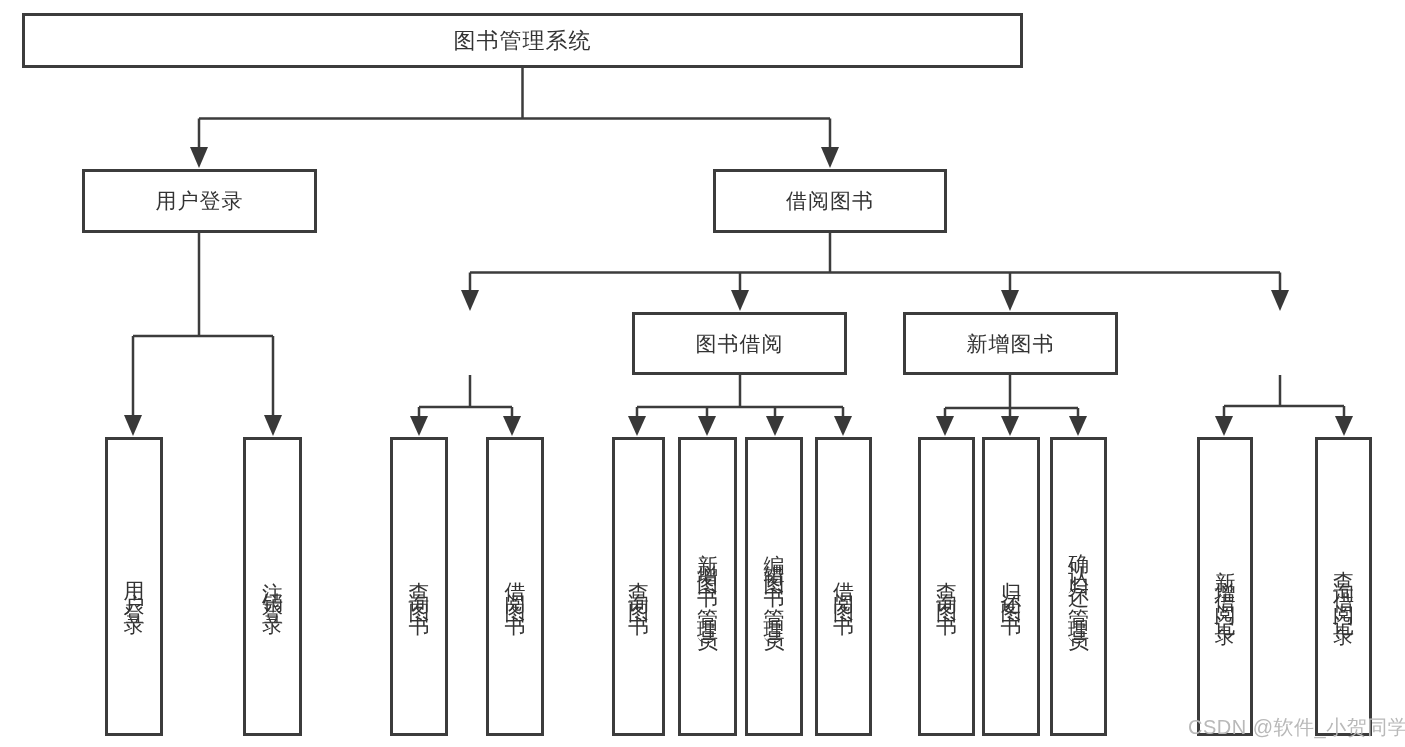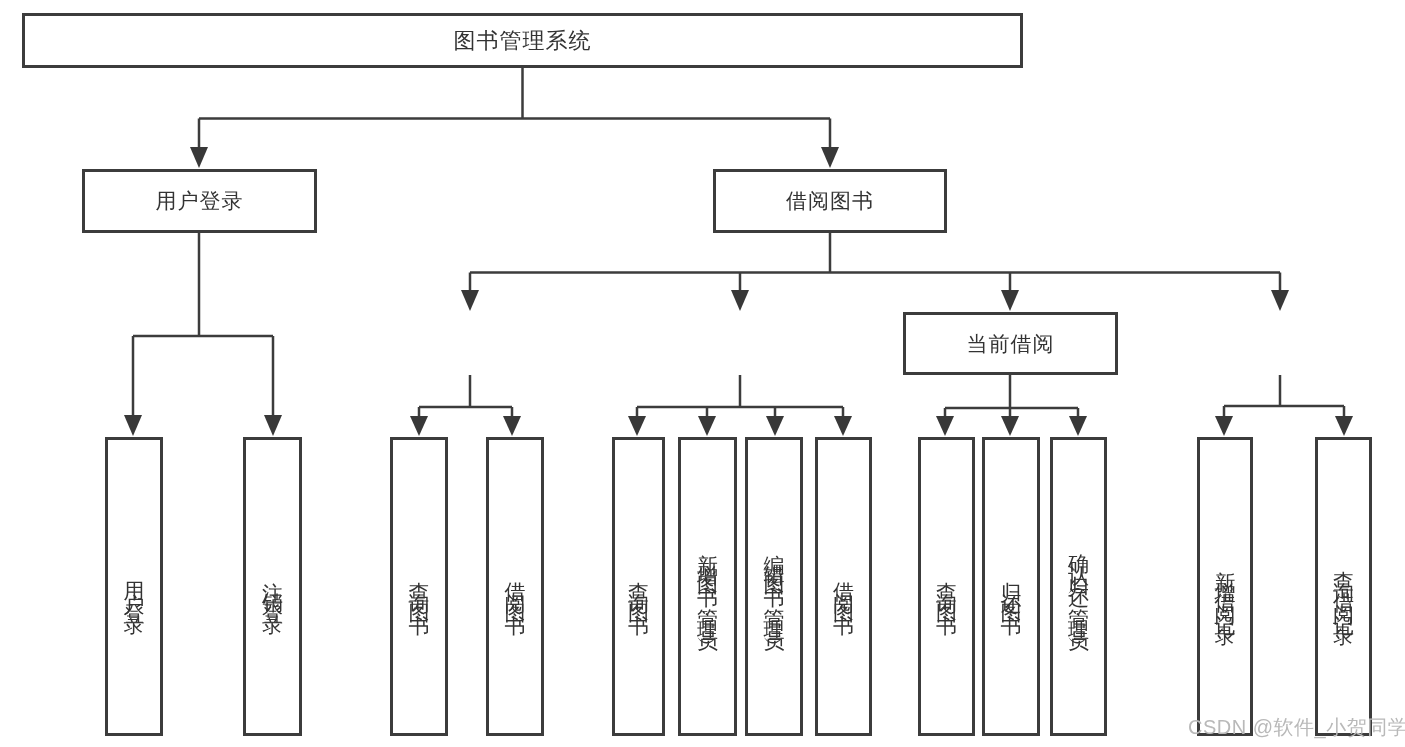--- a/index.html
+++ b/index.html
@@ -110,21 +110,22 @@
       <polygon points="1215,416 1233,416 1224,436"></polygon>
       <polygon points="1335,416 1353,416 1344,436"></polygon>
     </g>
   </svg>
 
   <div class="node root" style="left:22px; top:13px; width:1001px; height:55px;">图书管理系统</div>
 
   <div class="node" style="left:82px; top:169px; width:235px; height:64px;">用户登录</div>
   <div class="node" style="left:713px; top:169px; width:234px; height:64px;">借阅图书</div>
 
-  <div class="node" style="left:903px; top:312px; width:215px; height:63px;">当前借阅</div>
+  <div class="node" style="left:632px; top:312px; width:215px; height:63px;">图书借阅</div>
+  <div class="node" style="left:903px; top:312px; width:215px; height:63px;">新增图书</div>
 
   <div class="leaf" style="left:105px; top:437px; width:58px; height:299px;">
     <span>用户登录</span>
   </div>
   <div class="leaf" style="left:243px; top:437px; width:59px; height:299px;">
     <span>注销登录</span>
   </div>
 
   <div class="leaf" style="left:390px; top:437px; width:58px; height:299px;">
     <span>查询图书</span>

